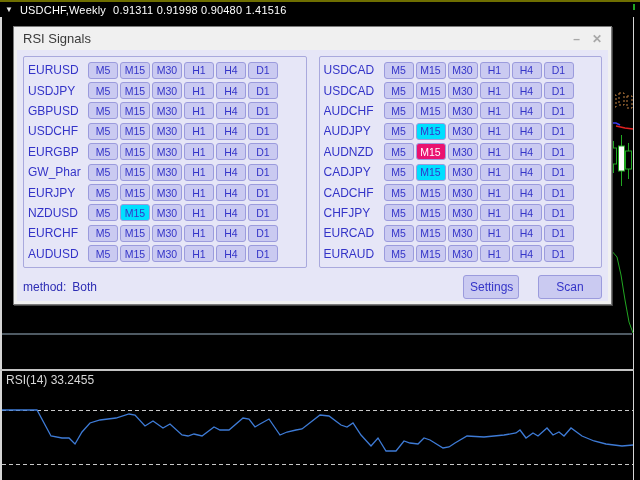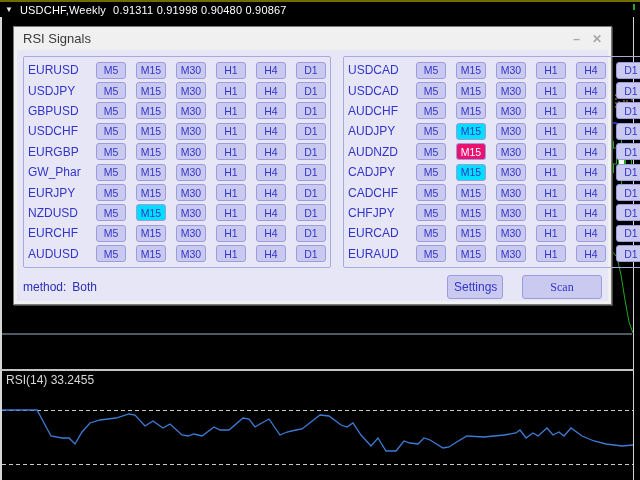--- a/index.html
+++ b/index.html
@@ -34,44 +34,44 @@
   .panel{position:absolute;left:13px;top:24px;width:599px;height:279px;background:var(--panel-frame);
     border:1px solid var(--panel-border);box-sizing:border-box;box-shadow:1px 1px 0 #444;}
   .panel-titlebar{height:23px;display:flex;align-items:center;padding:0 9px;color:#3a3a3a;font-size:13px;cursor:move;}
   .panel-title{flex:1;}
   .win-controls{display:flex;gap:12px;align-items:center;}
   .win-btn{color:var(--win-control);font-size:12px;line-height:1;cursor:pointer;font-weight:bold;}
   .panel-body{position:absolute;left:3px;right:3px;top:23px;bottom:3px;background:var(--panel-body);
     padding:6px;box-sizing:border-box;}
   .columns{display:flex;gap:12px;}
   .groupbox{flex:1;border:1px solid var(--groupbox-border);border-radius:2px;padding:3px 4px;height:212px;box-sizing:border-box;}
-  .pair-row{display:flex;align-items:center;height:20.4px;gap:10px;}
+  .pair-row{display:flex;align-items:center;height:20.4px;gap:2px;}
   .pair-label{width:58px;font-size:12px;color:var(--pair-text);white-space:nowrap;overflow:hidden;flex:0 0 58px;}
   .tf-btn{flex:0 0 30px;width:30px;height:17px;font-size:10.5px;color:var(--pair-text);
     background:var(--btn-bg);border:1px solid var(--btn-border);border-radius:3px;padding:0;
     font-family:"Liberation Sans",sans-serif;line-height:14px;cursor:pointer;}
   .tf-btn.sig-cyan{background:var(--sig-cyan);}
   .tf-btn.sig-magenta{background:var(--sig-magenta);color:#fff;}
   .footer{display:flex;align-items:center;margin-top:7px;}
   .method{flex:1;font-size:12px;color:#2d2db4;}
   .method b{font-weight:normal;margin-left:6px;margin-top:15px;}
   .action-btn{height:24px;font-size:12px;color:var(--pair-text);background:var(--btn-bg);
     border:1px solid var(--btn-border);border-radius:3px;font-family:"Liberation Sans",sans-serif;cursor:pointer;}
   .settings-btn{width:56px;margin-right:19px;}
-  .scan-btn{width:80px;font-family:Liberation Serif, serif;}
+  .scan-btn{width:64px;}
 </style>
 </head>
 <body>
 
 <div id="screen">
 
   <div class="chart-titlebar">
     <span class="dd-arrow">▼</span>
     <span class="sym">USDCHF,Weekly</span>
-    <span class="ohlc">0.91311 0.91998 0.90480 0.90867</span>
+    <span class="ohlc">0.91311 0.91998 0.90480 1.41516</span>
   </div>
   <div class="top-tick"></div>
 
   <div class="chart-frame"></div>
   <svg class="bg-svg" viewBox="0 0 634 352">
 
     <line x1="2" y1="317" x2="632" y2="317" stroke="var(--grid-line)" stroke-width="1"></line>
 
     <g stroke="var(--pattern-orange)" fill="none" stroke-dasharray="2 2">
       <rect x="611" y="78" width="5" height="12"></rect>

